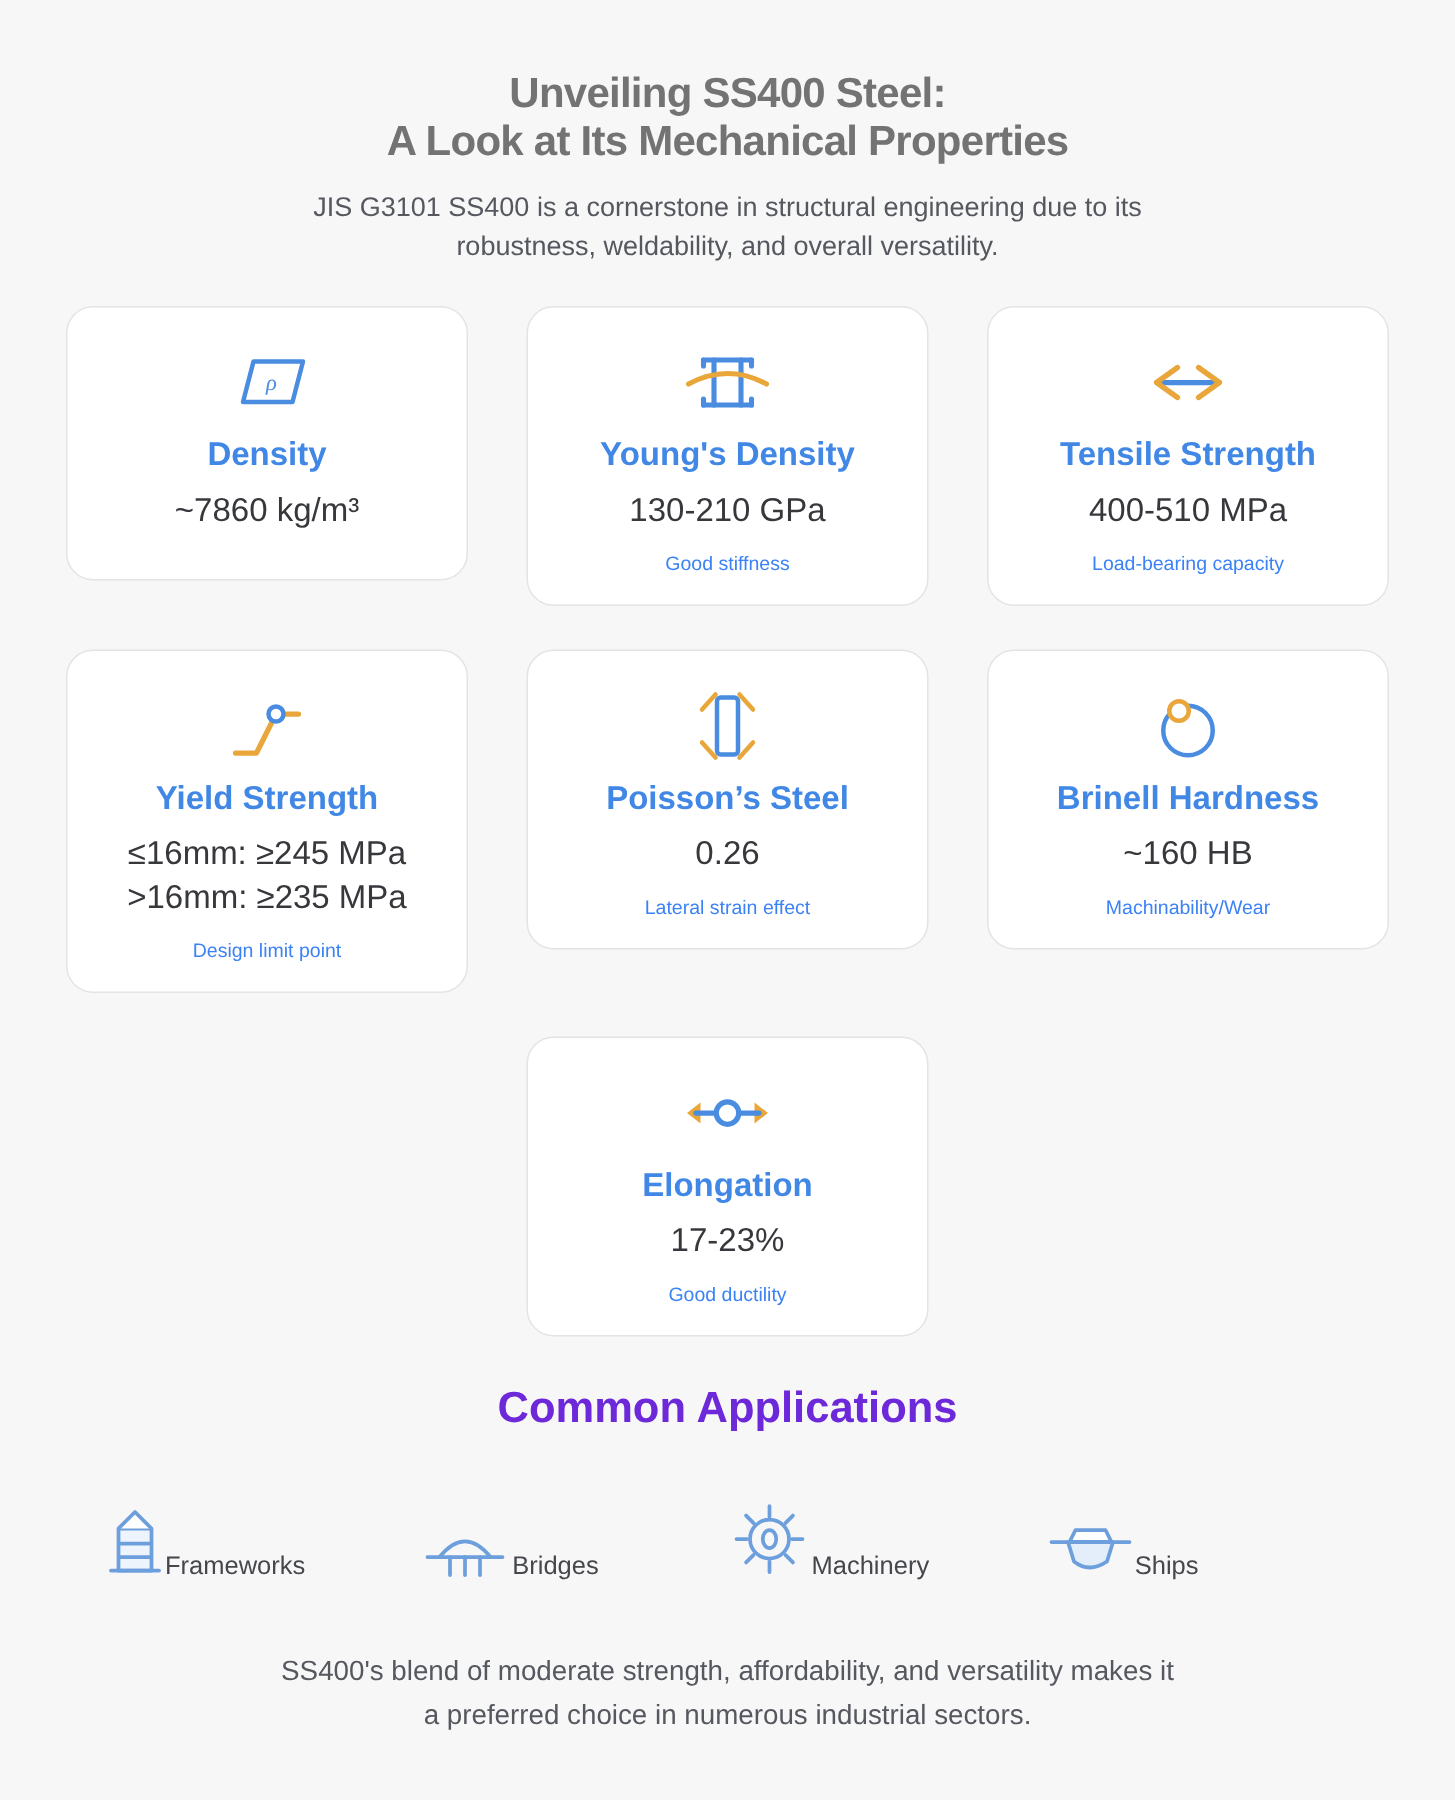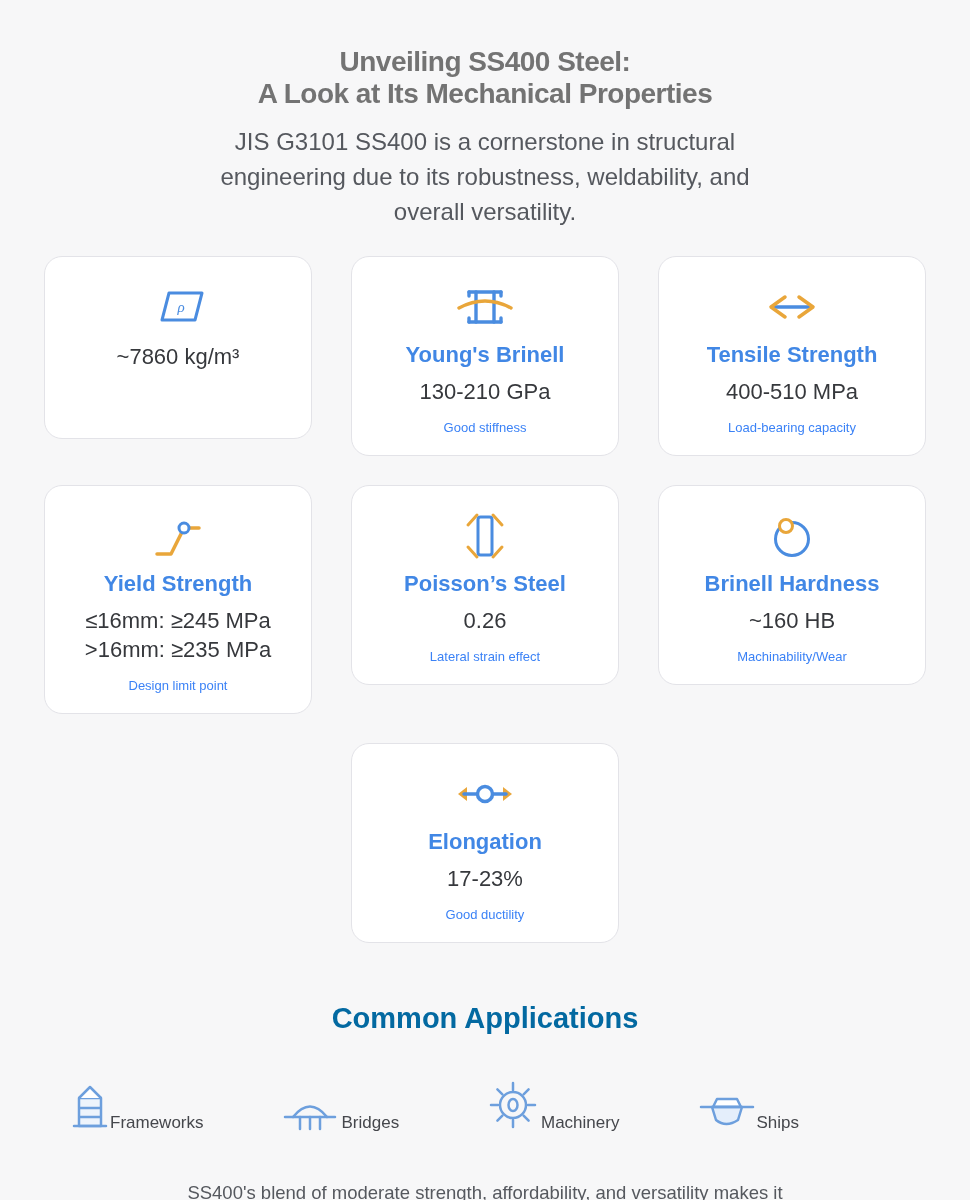--- a/index.html
+++ b/index.html
@@ -9,21 +9,21 @@
     font-family: "Liberation Sans", sans-serif;
     color: #303237;
   }
   .page { width: 970px; min-height: 1200px; padding-top: 34px; }
 
   
   .header { text-align: center; }
   .title { font-size: 28px; font-weight: 700; color: #737373; line-height: 1.16; letter-spacing: -0.5px; margin-top: 12px; }
   .subtitle {
     margin: 14px auto 0; max-width: 570px;
-    font-size: 24px; line-height: 1.45; color: #55585e;
+    font-size: 18px; line-height: 1.45; color: #55585e;
   }
 
   
   .cards {
     width: 882px; margin: 27px auto 0;
     display: grid; grid-template-columns: repeat(3, 1fr);
     column-gap: 39px; row-gap: 29px;
     align-items: start;
   }
   .card {
@@ -35,22 +35,22 @@
     text-align: center;
   }
   .card.center-col { grid-column: 2; }
   .card-icon { height: 50px; display: flex; align-items: center; justify-content: center; margin-bottom: 10px; }
   .card-title { font-size: 22px; font-weight: 700; color: #4187e5; margin-bottom: 9px; }
   .card-value { font-size: 22px; font-weight: 500; color: #36383c; line-height: 1.32; }
   .card-note { font-size: 13px; color: #3b82f6; margin-top: 14px; }
 
   
   .apps-heading {
-    margin-top: 59px; text-align: center;
-    font-size: 29px; font-weight: 700; color: #0369a1;
+    margin-top: 32px; text-align: center;
+    font-size: 29px; font-weight: 700; color: #6d28d9;
   }
   .apps {
     width: 830px; margin: 40px auto 0;
     display: grid; grid-template-columns: repeat(4, 1fr);
   }
   .app { display: flex; flex-direction: row; align-items: flex-end; }
   .app-icon { height: 58px; display: flex; align-items: flex-end; justify-content: center; }
   .app-label { margin-top: 14px; font-size: 17px; color: #45474c; }
 
   
@@ -76,40 +76,41 @@
 
   <div class="cards">
 
     <div class="card">
       <div class="card-icon">
         <svg width="56" height="40" viewBox="0 0 56 40">
           <path d="M19 6 L52 6 L45 33 L12 33 Z" fill="none" stroke="#4a8ce0" stroke-width="3" stroke-linejoin="round"></path>
           <text x="31" y="25" text-anchor="middle" font-family="Liberation Serif, serif" font-style="italic" font-size="15" fill="#4a8ce0">ρ</text>
         </svg>
       </div>
+      <div class="card-title">Density</div>
       <div class="card-value">~7860 kg/m³</div>
     </div>
 
     <div class="card">
       <div class="card-icon">
         <svg width="64" height="48" viewBox="0 0 64 48">
           <g stroke="#4a8ce0" stroke-width="3.4" stroke-linecap="round" fill="none">
             <path d="M16 9 H48"></path>
               <path d="M16 39 H48"></path>
             <path d="M23 9 V39"></path>
               <path d="M41 9 V39"></path>
             <path d="M16 9 V13"></path>
               <path d="M48 9 V13"></path>
             <path d="M16 39 V35"></path>
               <path d="M48 39 V35"></path>
           </g>
           <path d="M6 25 Q32 11 58 25" fill="none" stroke="#e9a63a" stroke-width="3.4" stroke-linecap="round"></path>
         </svg>
       </div>
-      <div class="card-title">Young's Brinell</div>
+      <div class="card-title">Young's Density</div>
       <div class="card-value">130-210 GPa</div>
       <div class="card-note">Good stiffness</div>
     </div>
 
     <div class="card">
       <div class="card-icon">
         <svg width="64" height="30" viewBox="0 0 64 30">
           <path d="M15 15 H49" stroke="#4a8ce0" stroke-width="3.5" stroke-linecap="round" fill="none"></path>
           <path d="M25 5 L11 15 L25 25" stroke="#e9a63a" stroke-width="3.5" stroke-linecap="round" stroke-linejoin="round" fill="none"></path>
           <path d="M39 5 L53 15 L39 25" stroke="#e9a63a" stroke-width="3.5" stroke-linecap="round" stroke-linejoin="round" fill="none"></path>

